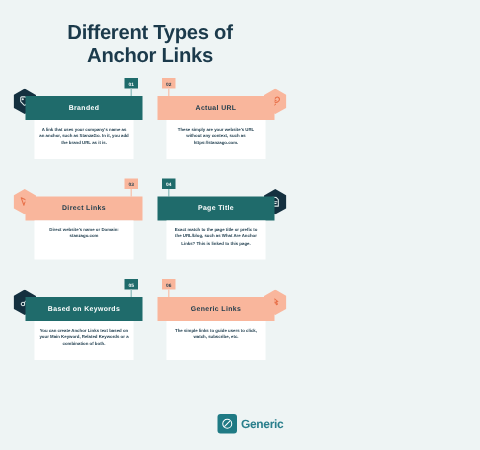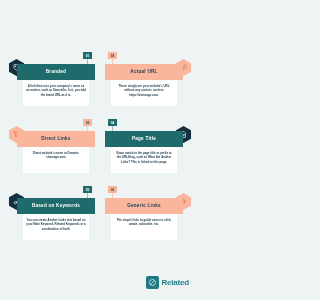--- a/index.html
+++ b/index.html
@@ -97,20 +97,24 @@
   }
   .logo-text{
     font-size:8px;font-weight:bold;color:#2a7f8c;letter-spacing:-0.2px;
   }
 </style>
 </head>
 <body>
 
 <div class="page">
 
+  <div class="title">
+    <span>Different Types of</span>
+    <span class="l2">Anchor Links</span>
+  </div>
 
   <div class="grid">
 
     <div class="row">
 
       <div class="card left teal">
         <div class="hex dark">
           <svg width="7" height="7" viewBox="0 0 24 24" fill="none" stroke="#dfeceb" stroke-width="2.4" stroke-linecap="round" stroke-linejoin="round">
             <path d="M20.6 13.4 13.4 20.6a2 2 0 0 1-2.8 0l-7.2-7.2a2 2 0 0 1-.6-1.4V4a2 2 0 0 1 2-2h8a2 2 0 0 1 1.4.6l6.4 6.4a2 2 0 0 1 0 2.8z"></path>
             <circle cx="7.5" cy="7.5" r="1.2" fill="#dfeceb"></circle>
@@ -230,16 +234,16 @@
 
   </div>
 
   <div class="logo">
     <div class="logo-mark">
       <svg width="9" height="9" viewBox="0 0 24 24" fill="none" stroke="#ffffff" stroke-width="1.8">
         <circle cx="12" cy="12" r="8"></circle>
         <path d="M17 7 7 17"></path>
       </svg>
     </div>
-    <span class="logo-text">Related</span>
+    <span class="logo-text">Generic</span>
   </div>
 
 </div>
 
 </body></html>

